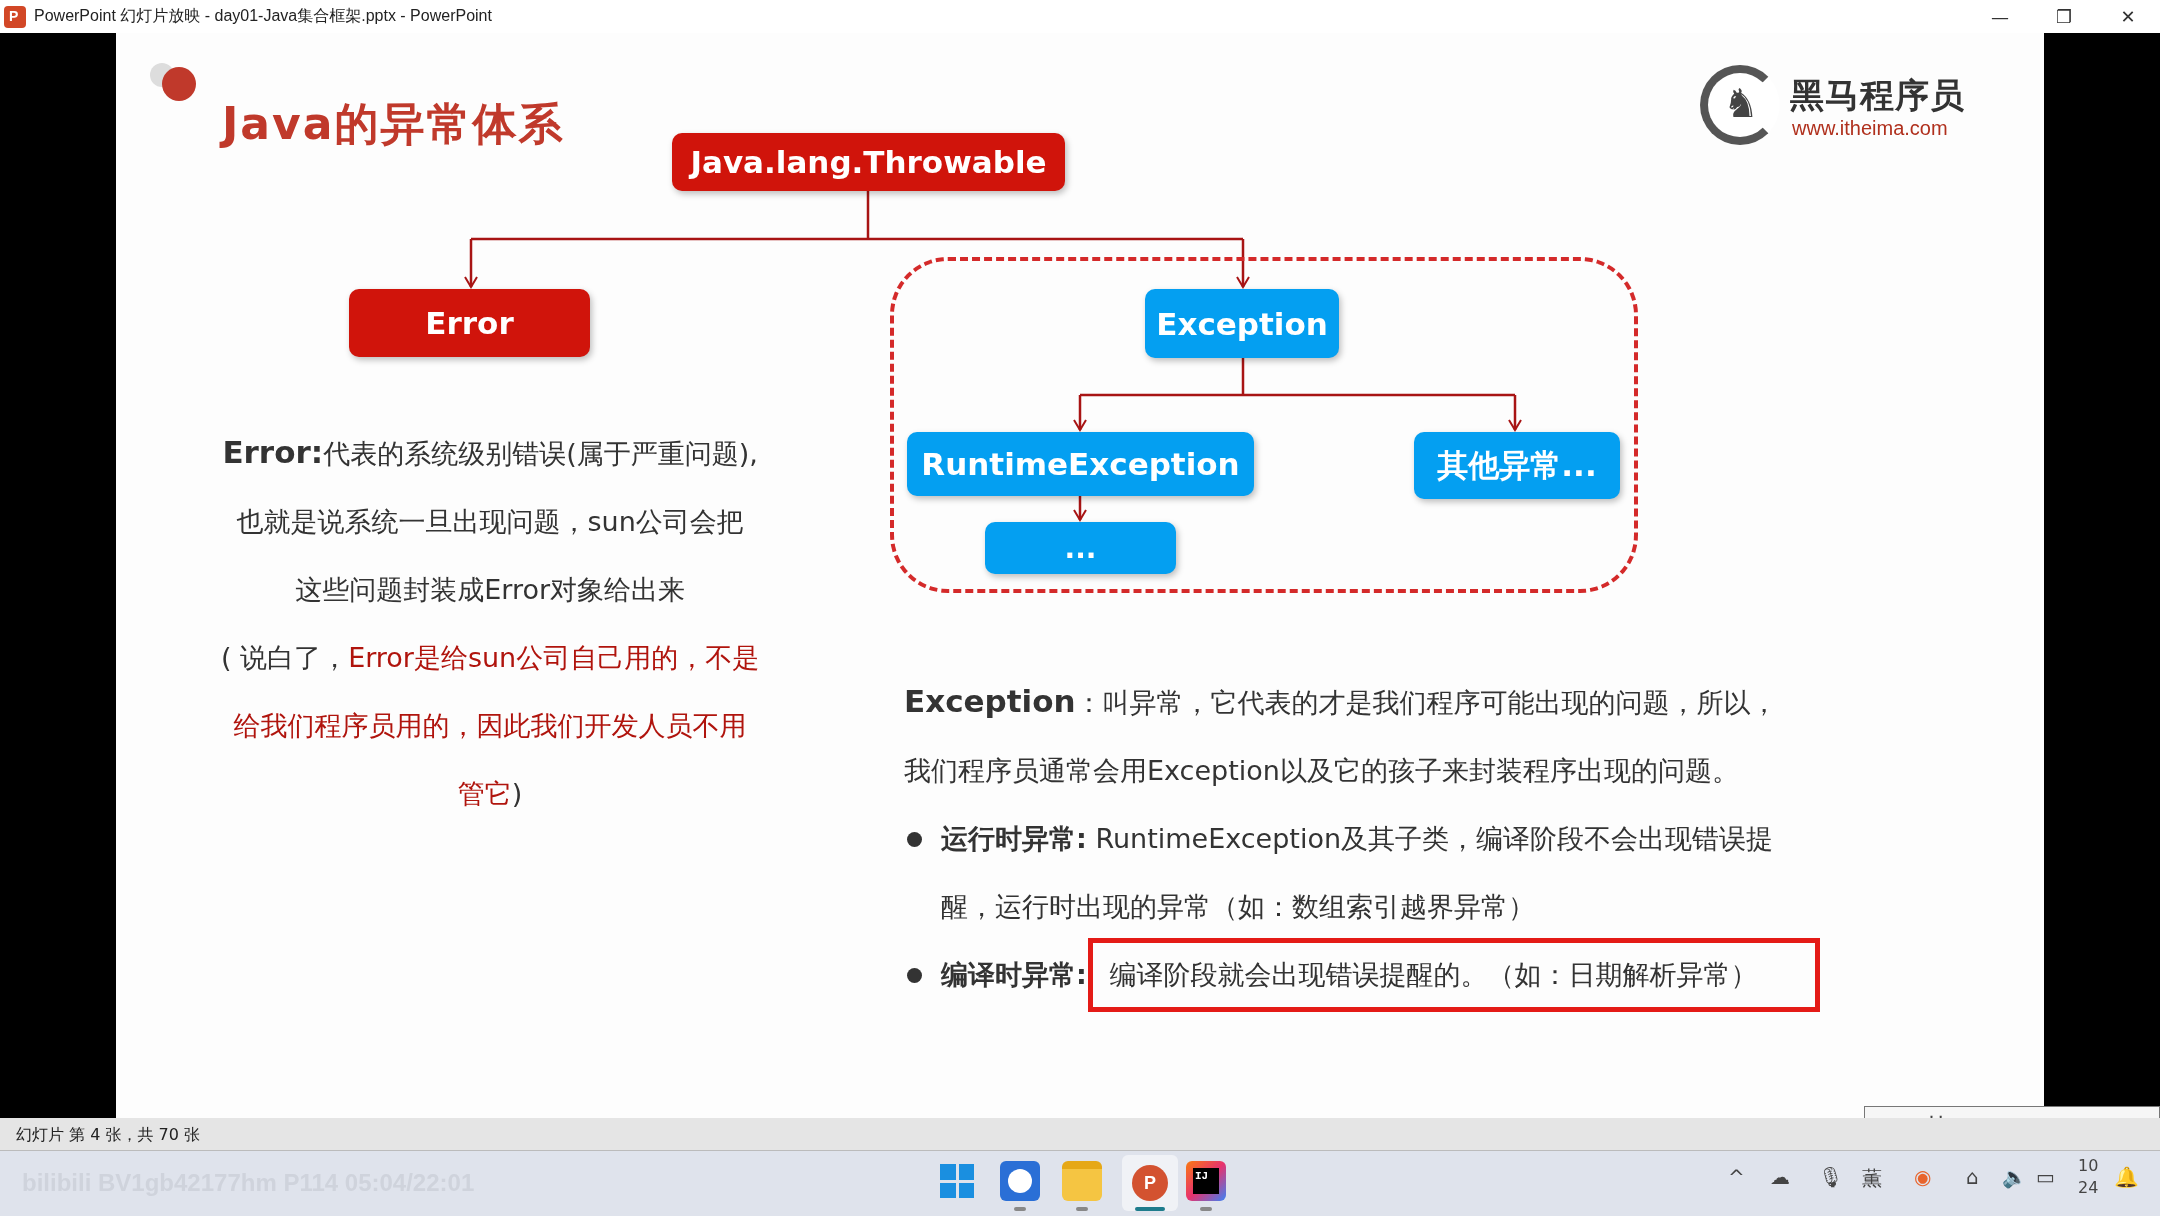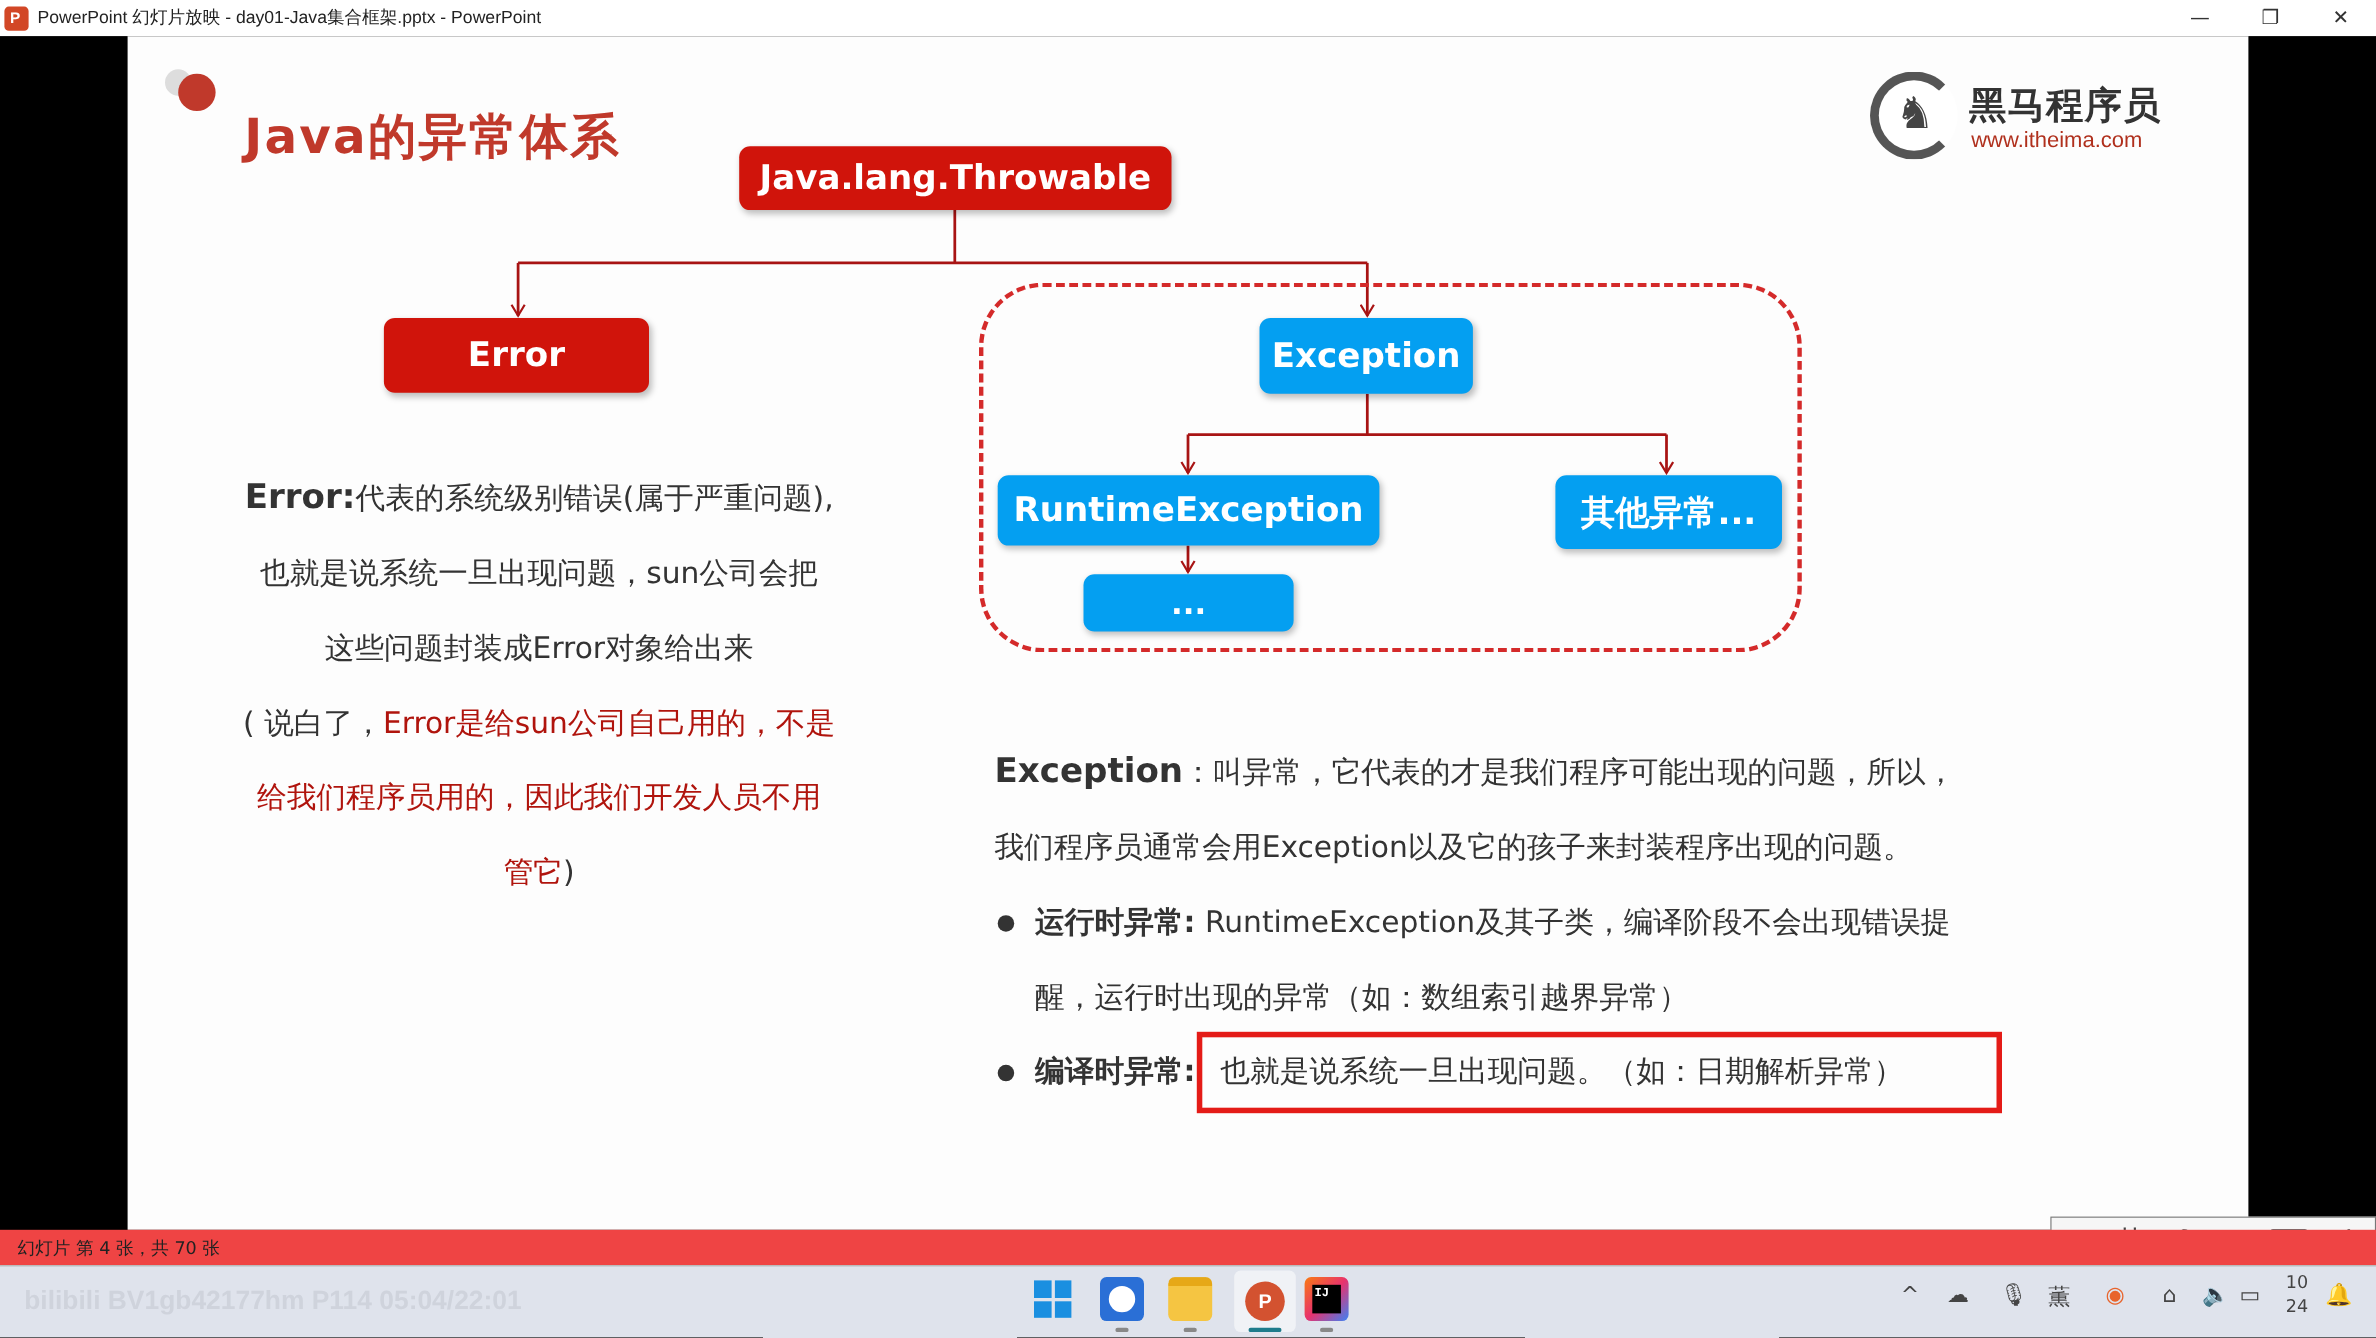--- a/index.html
+++ b/index.html
@@ -44,21 +44,21 @@
 
   
   .para { position: absolute; font-family: "DejaVu Sans", sans-serif; color: #333; font-size: 27px; line-height: 68px; white-space: nowrap; }
   .para b { font-weight: bold; font-size: 31px; }
   .red-text { color: #b0140d; }
 
   .bullet { position: absolute; width: 15px; height: 15px; border-radius: 50%; background: #333; }
   .highlight-box { position: absolute; border: 5px solid #e41b17; }
 
   
-  .statusbar { position: absolute; left: 0; top: 1118px; width: 2160px; height: 33px; background: #ef4444; border-bottom: 1px solid #bbb; }
+  .statusbar { position: absolute; left: 0; top: 1118px; width: 2160px; height: 33px; background: #e5e5e5; border-bottom: 1px solid #bbb; }
   .statusbar .slide-info { position: absolute; left: 16px; top: 7px; font-size: 16px; color: #222; font-family: "DejaVu Sans", sans-serif; }
 
   
   .taskbar { position: absolute; left: 0; top: 1151px; width: 2160px; height: 65px; background: #dfe3ec; }
   .watermark { position: absolute; left: 22px; top: 18px; font: bold 24px "Liberation Sans", sans-serif; color: #cfd3dc; }
   .tb-icon { position: absolute; top: 10px; width: 40px; height: 40px; border-radius: 6px; }
   .tb-indicator { position: absolute; top: 56px; height: 4px; border-radius: 2px; background: #888; }
   .tray { position: absolute; top: 14px; font-size: 20px; color: #444; font-family: "DejaVu Sans", sans-serif; }
 
   
@@ -141,21 +141,21 @@
     </div>
 
     <div class="bullet" style="left:791px; top:799px;"></div>
     <div class="para" style="left:825px; top:772px;">
       <div><b style="font-size:27px">运行时异常:</b> <span>RuntimeException及其子类，编译阶段不会出现错误提</span></div>
       <div>醒，运行时出现的异常（如：数组索引越界异常）</div>
     </div>
 
     <div class="bullet" style="left:791px; top:935px;"></div>
     <div class="para" style="left:825px; top:908px;">
-      <div><b style="font-size:27px">编译时异常:</b> <span style="margin-left:14px">也就是说系统一旦出现问题。（如：日期解析异常）</span></div>
+      <div><b style="font-size:27px">编译时异常:</b> <span style="margin-left:14px">编译阶段就会出现错误提醒的。（如：日期解析异常）</span></div>
     </div>
     <div class="highlight-box" style="left:972px; top:905px; width:732px; height:74px;"></div>
   </div>
 
   <div class="ime-nav" style="left:1800px;">‹</div>
   <div class="ime-nav" style="left:1838px;">▤</div>
   <div class="ime">
     <span>◔</span>
     <span>英</span>
     <span>☽</span>

